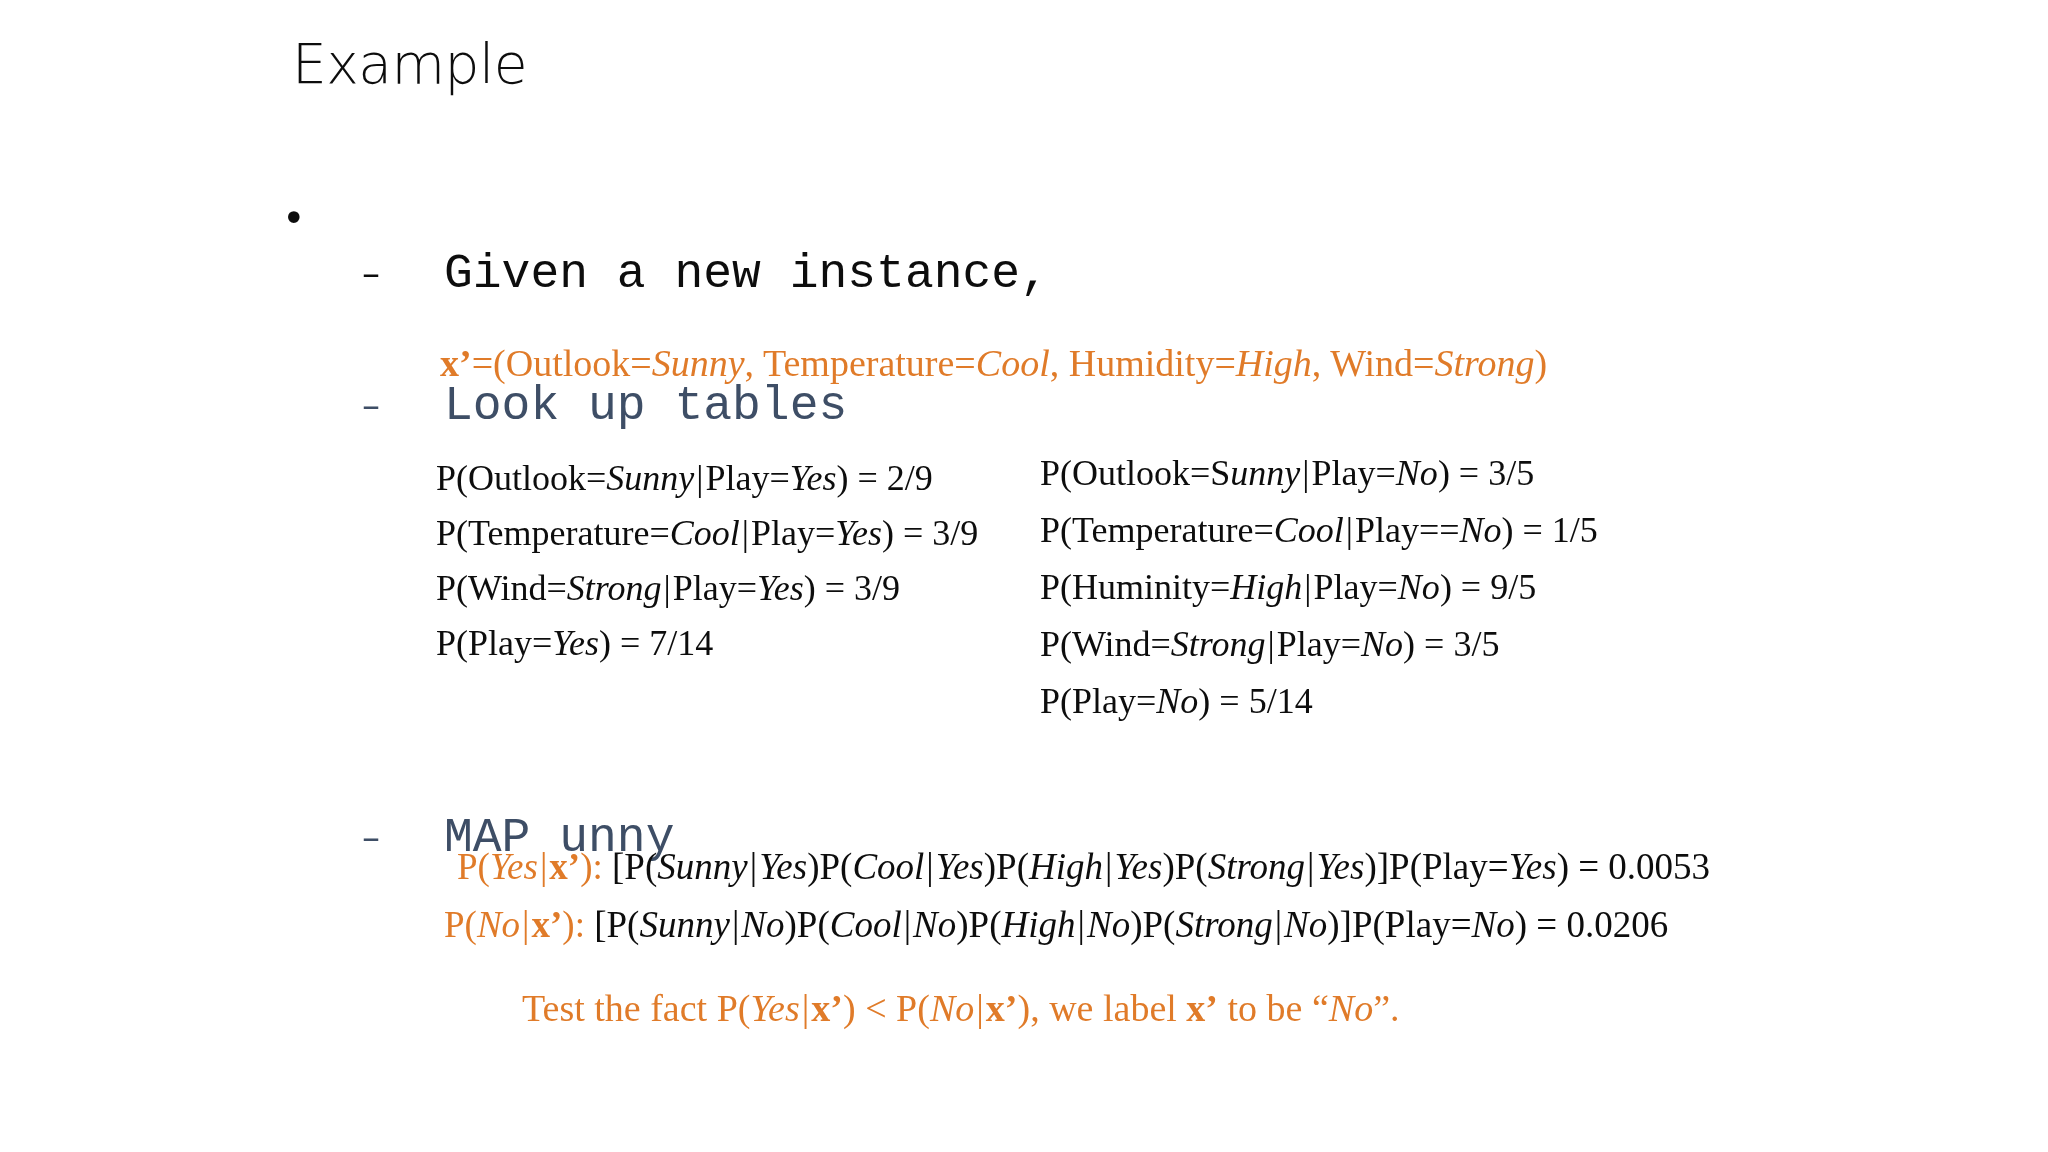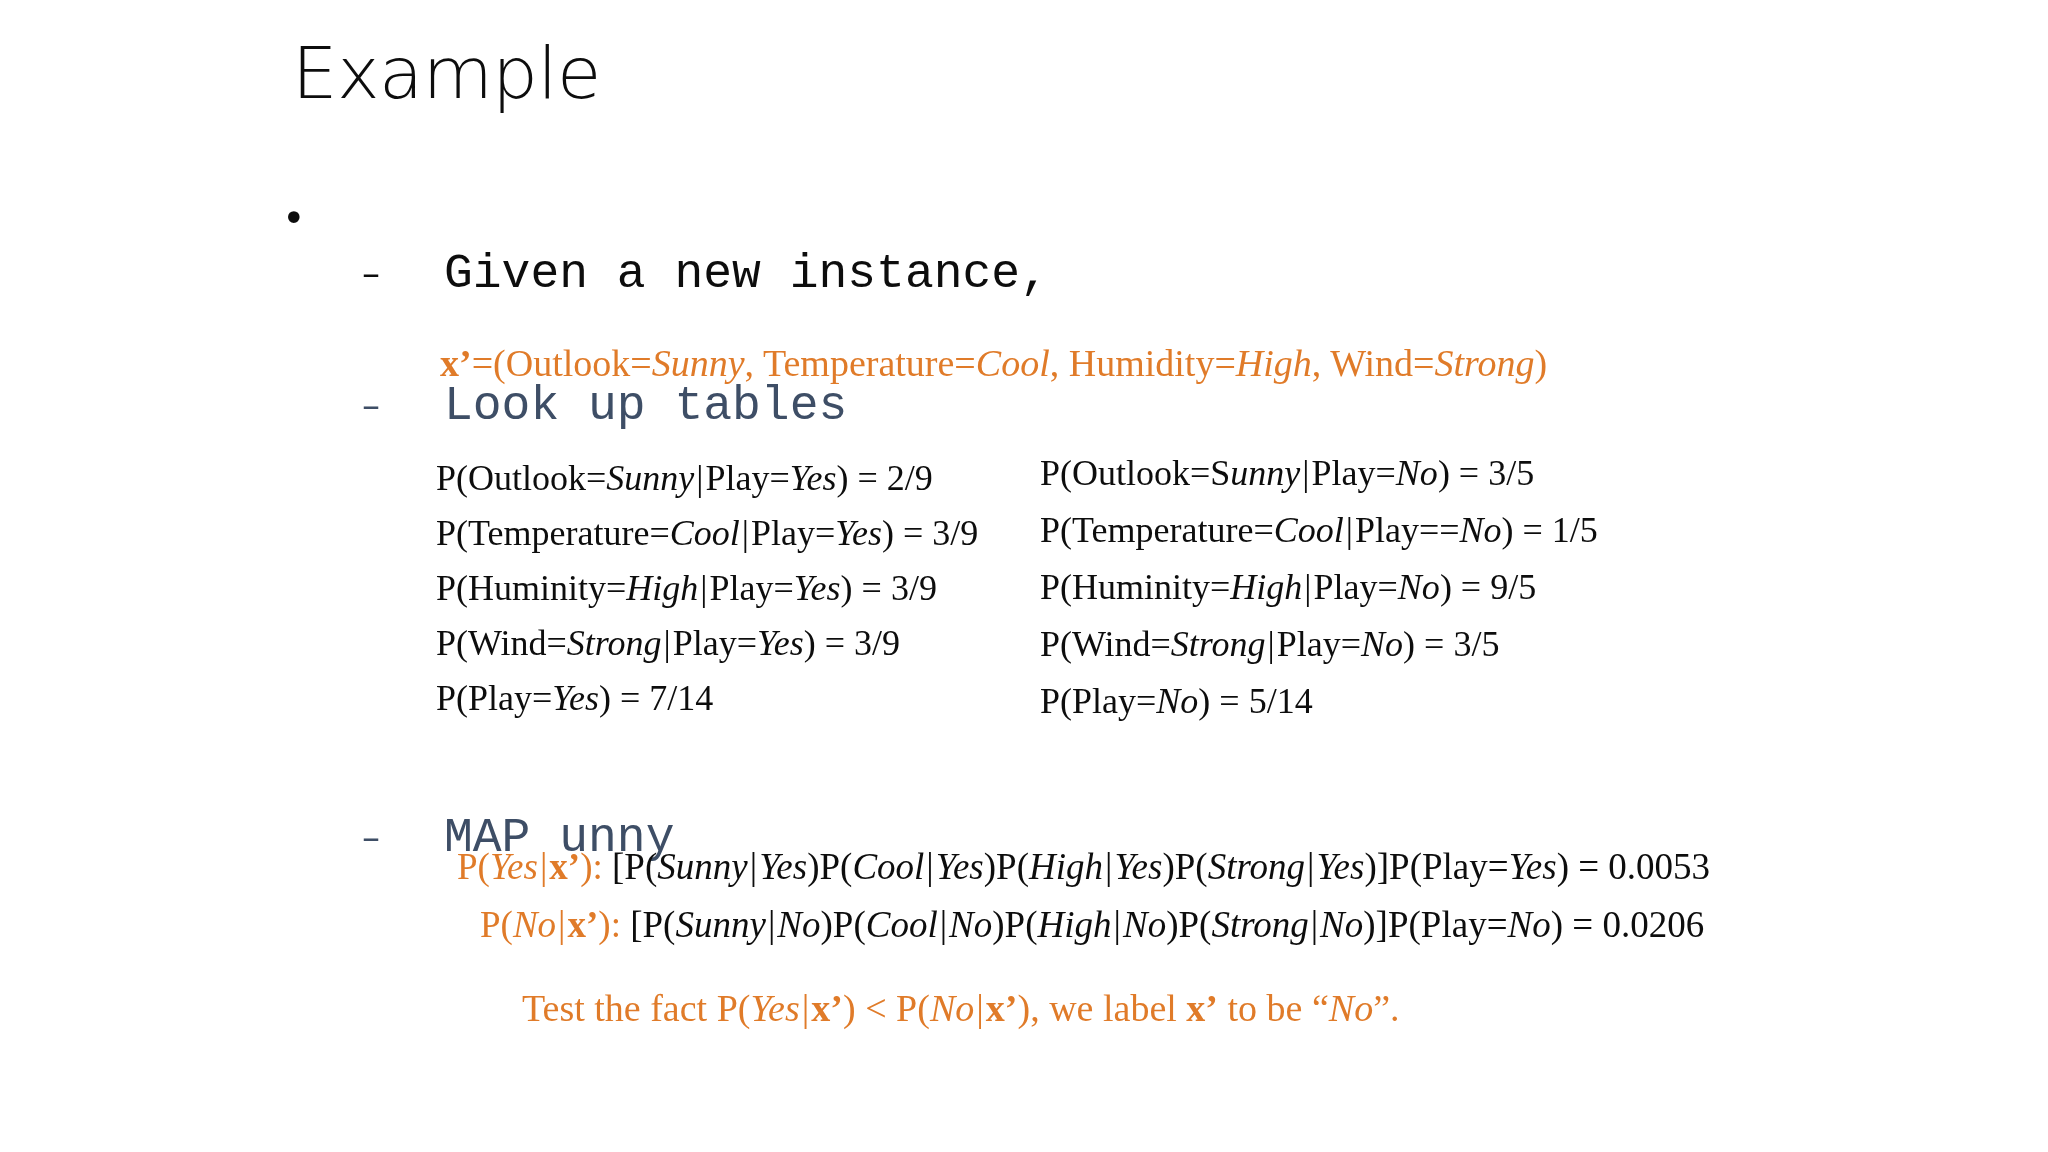--- a/index.html
+++ b/index.html
@@ -22,21 +22,21 @@
     background: #ffffff;
   }
 
   
   .slide-title {
     position: absolute;
     left: 292px;
     top: 36px;
     font-family: "DejaVu Sans", sans-serif;
     font-weight: 300;
-    font-size: 72px;
+    font-size: 55px;
     line-height: 1.05;
     color: #0d0d0d;
     letter-spacing: -0.5px;
     white-space: nowrap;
   }
 
   
   .body {
     position: absolute;
     left: 0;
@@ -129,21 +129,21 @@
 
   
   .map-line {
     position: absolute;
     font-family: "Liberation Serif", "DejaVu Serif", serif;
     font-size: 37px;
     white-space: nowrap;
     color: #0d0d0d;
   }
   #map-yes { left: 457px; top: 845px; }
-  #map-no  { left: 444px; top: 903px; margin-left: 36px; }
+  #map-no  { left: 444px; top: 903px; }
 
   #conclusion {
     position: absolute;
     left: 522px;
     top: 986px;
     font-family: "Liberation Serif", "DejaVu Serif", serif;
     font-size: 38px;
     white-space: nowrap;
     color: #e07b29;
   }
@@ -180,21 +180,20 @@
 
   </div>
 
   <div class="formula instance-line orange">
     <b>x’</b><span>=(Outlook=</span><i>Sunny</i><span>, Temperature=</span><i>Cool</i><span>, Humidity=</span><i>High</i><span>, Wind=</span><i>Strong</i><span>)</span>
   </div>
 
   <div class="table-col" id="lookup-left">
       <div class="row formula"><span>P(Outlook=</span><i>Sunny</i><span class="bar">|</span><span>Play=</span><i>Yes</i><span>) = </span><span>2/9</span></div>
       <div class="row formula"><span>P(Temperature=</span><i>Cool</i><span class="bar">|</span><span>Play=</span><i>Yes</i><span>) = </span><span>3/9</span></div>
-      <div class="row formula"><span>P(Huminity=</span><i>High</i><span class="bar">|</span><span>Play=</span><i>Yes</i><span>) = </span><span>3/9</span></div>
       <div class="row formula"><span>P(Wind=</span><i>Strong</i><span class="bar">|</span><span>Play=</span><i>Yes</i><span>) = </span><span>3/9</span></div>
       <div class="row formula"><span>P(Play=</span><i>Yes</i><span>) = </span><span>7/14</span></div>
     </div>
 
   <div class="table-col" id="lookup-right">
       <div class="row formula"><span>P(Outlook=S</span><i>unny</i><span class="bar">|</span><span>Play=</span><i>No</i><span>) = </span><span>3/5</span></div>
       <div class="row formula"><span>P(Temperature=</span><i>Cool</i><span class="bar">|</span><span>Play==</span><i>No</i><span>) = </span><span>1/5</span></div>
       <div class="row formula"><span>P(Huminity=</span><i>High</i><span class="bar">|</span><span>Play=</span><i>No</i><span>) = </span><span>9/5</span></div>
       <div class="row formula"><span>P(Wind=</span><i>Strong</i><span class="bar">|</span><span>Play=</span><i>No</i><span>) = </span><span>3/5</span></div>
       <div class="row formula"><span>P(Play=</span><i>No</i><span>) = </span><span>5/14</span></div>

